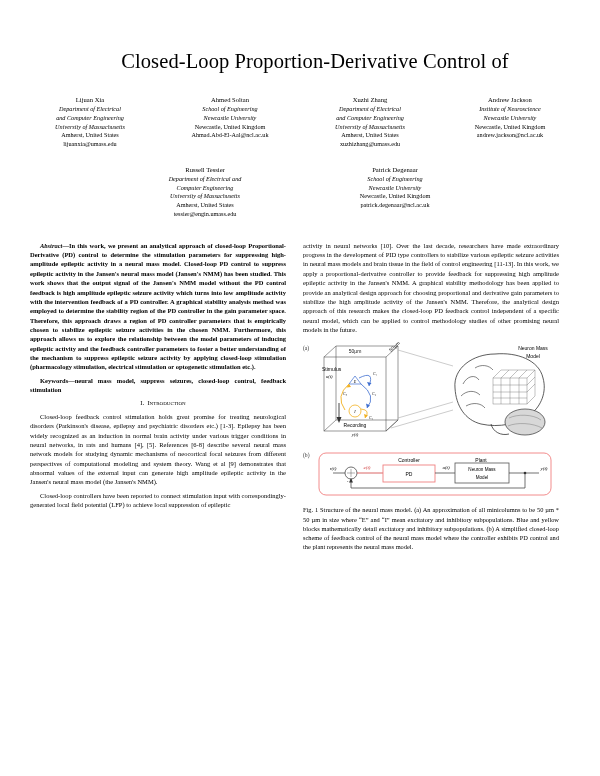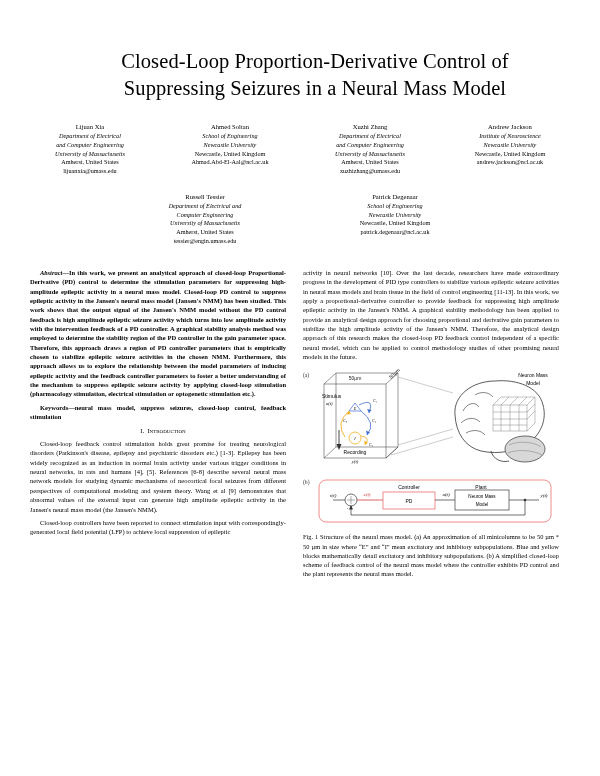--- a/index.html
+++ b/index.html
@@ -130,21 +130,20 @@
   svg { display: block; }
 </style>
 </head>
 <body>
 
 <div class="page">
 
   <div class="title-block">
     <div class="paper-title">
       <span>Closed-Loop Proportion-Derivative Control of</span><br>
-      <span>Suppressing Seizures in a Neural Mass Model</span>
     </div>
   </div>
 
   <div class="authors-row">
     <div class="author">
       <div class="name">Lijuan Xia</div>
       <div class="aff">Department of Electrical</div>
       <div class="aff">and Computer Engineering</div>
       <div class="aff">University of Massachusetts</div>
       <div class="loc">Amherst, United States</div>

